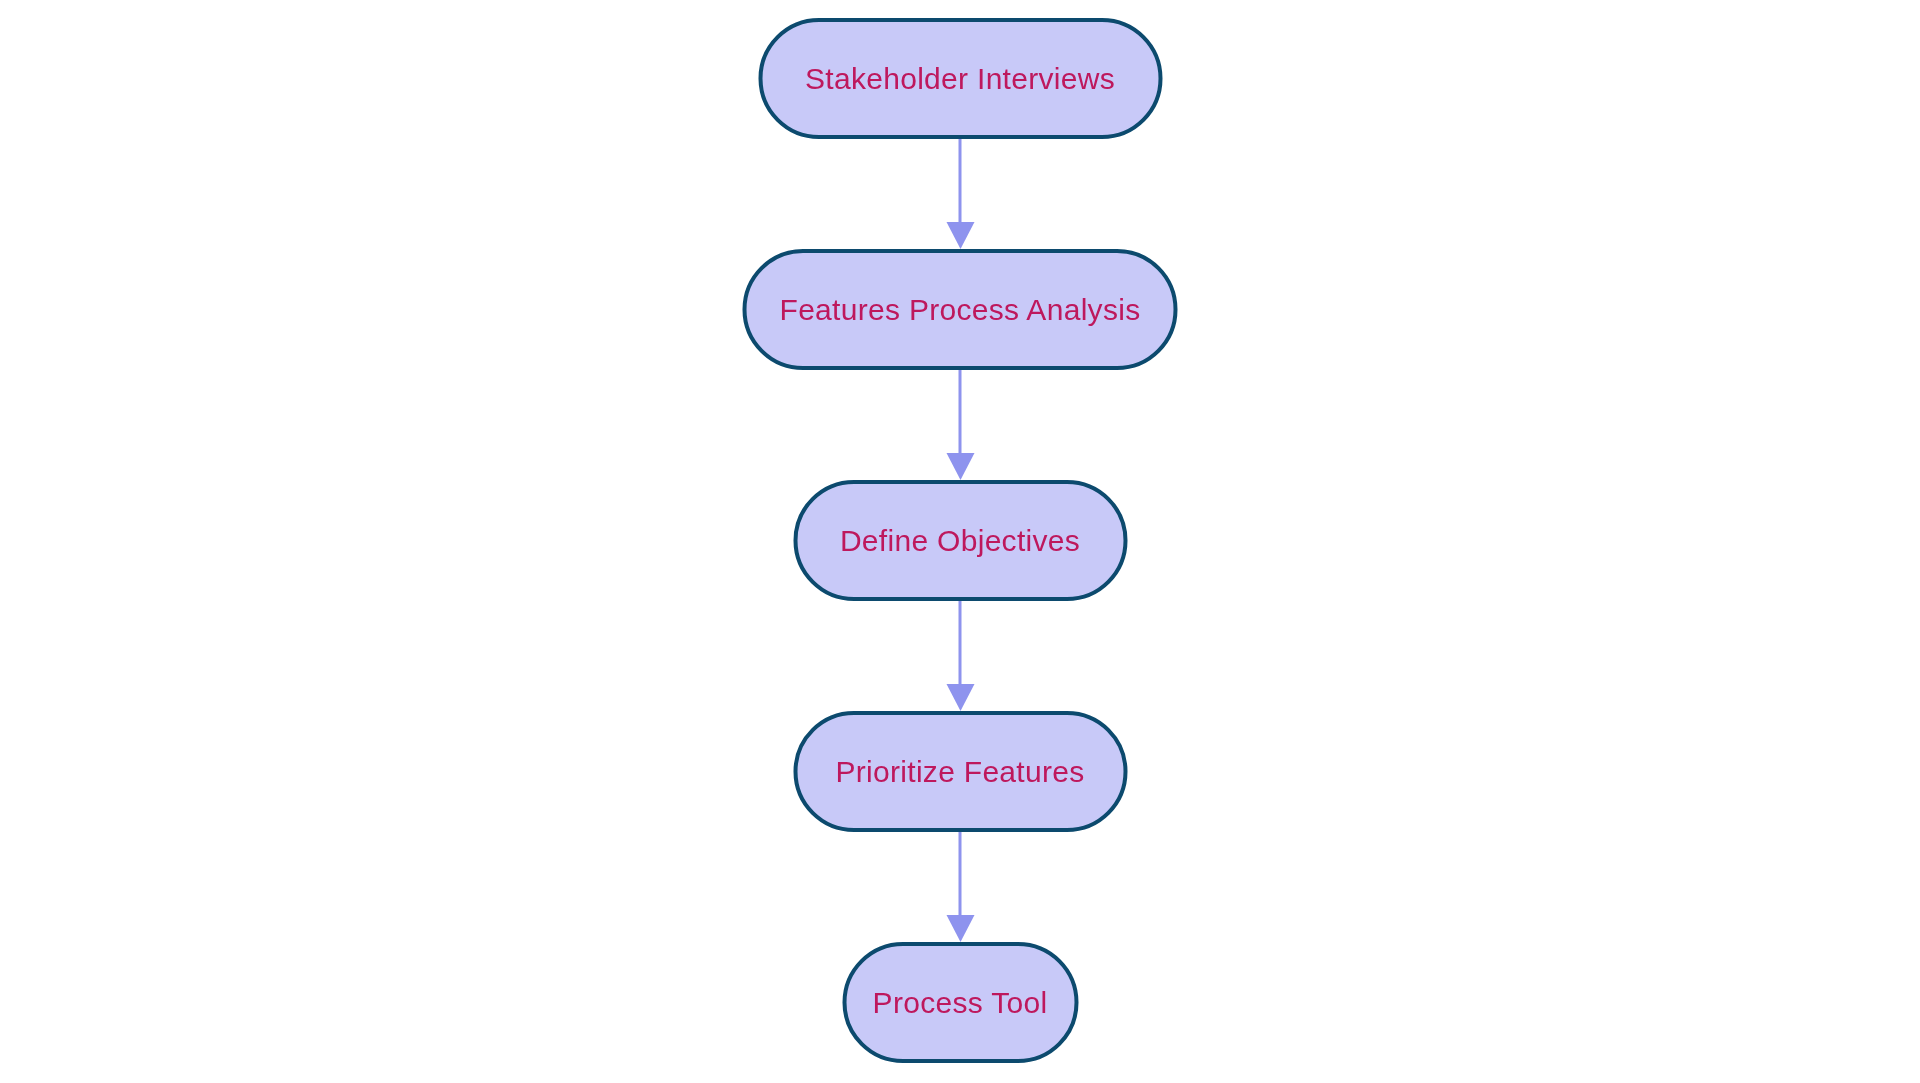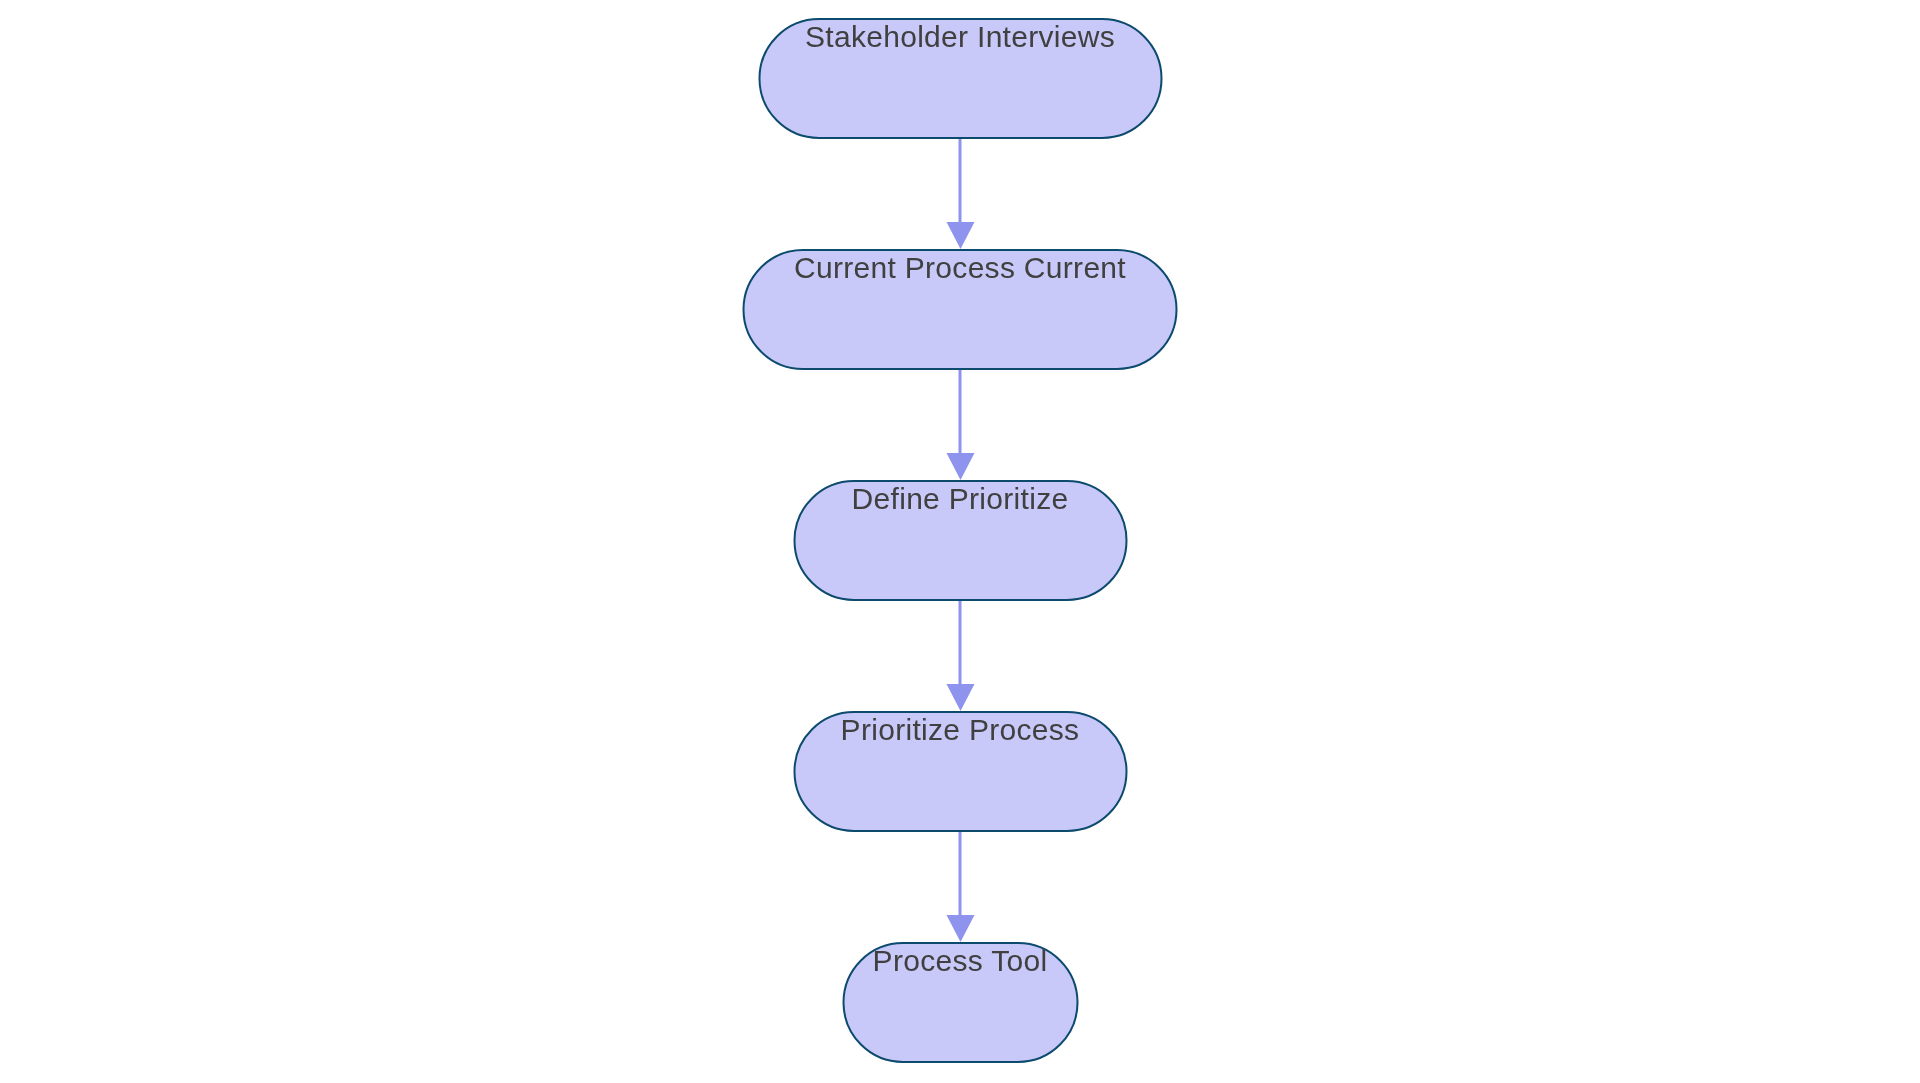--- a/index.html
+++ b/index.html
@@ -24,25 +24,25 @@
     transform: translateX(-50%);
     display: flex;
     flex-direction: column;
     align-items: center;
   }
   .node {
     box-sizing: border-box;
     height: 121px;
     border-radius: 60.5px;
     background: #c8c9f8;
-    border: 2px solid #0c4a6e;
+    border: 4px solid #0c4a6e;
     display: flex;
-    align-items: flex-start;
+    align-items: center;
     justify-content: center;
-    color: #404040;
+    color: #be185d;
     font-size: 30px;
     letter-spacing: 0.3px;
     white-space: nowrap;
   }
   .node.w0 { width: 404px; }
   .node.w1 { width: 435px; }
   .node.w2 { width: 334px; }
   .node.w3 { width: 334px; }
   .node.w4 { width: 236px; }
   .arrow {
@@ -74,39 +74,39 @@
     <div class="node w0">
       <span>Stakeholder Interviews</span>
     </div>
 
     <div class="arrow">
       <div class="arrow-line"></div>
       <div class="arrow-head"></div>
     </div>
 
     <div class="node w1">
-      <span>Current Process Current</span>
+      <span>Features Process Analysis</span>
     </div>
 
     <div class="arrow">
       <div class="arrow-line"></div>
       <div class="arrow-head"></div>
     </div>
 
     <div class="node w2">
-      <span>Define Prioritize</span>
+      <span>Define Objectives</span>
     </div>
 
     <div class="arrow">
       <div class="arrow-line"></div>
       <div class="arrow-head"></div>
     </div>
 
     <div class="node w3">
-      <span>Prioritize Process</span>
+      <span>Prioritize Features</span>
     </div>
 
     <div class="arrow">
       <div class="arrow-line"></div>
       <div class="arrow-head"></div>
     </div>
 
     <div class="node w4">
       <span>Process Tool</span>
     </div>

